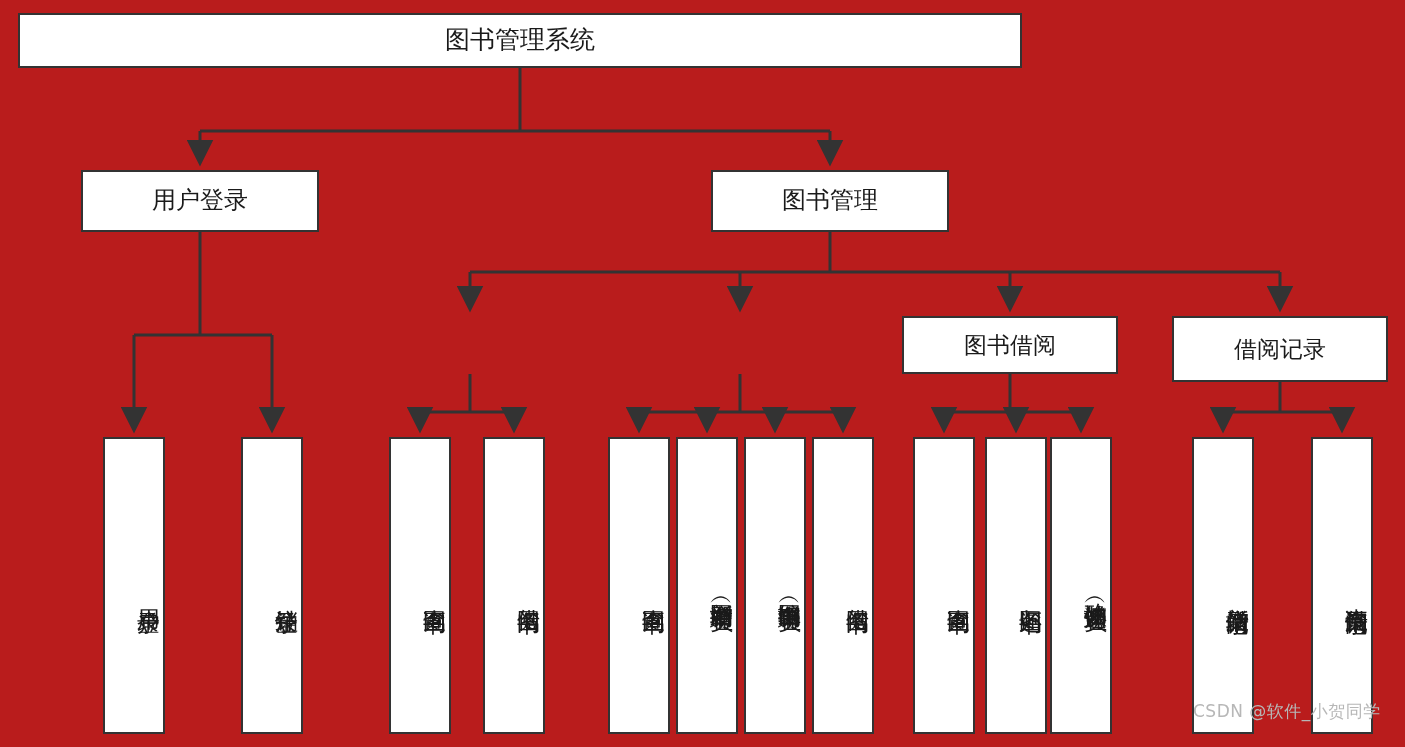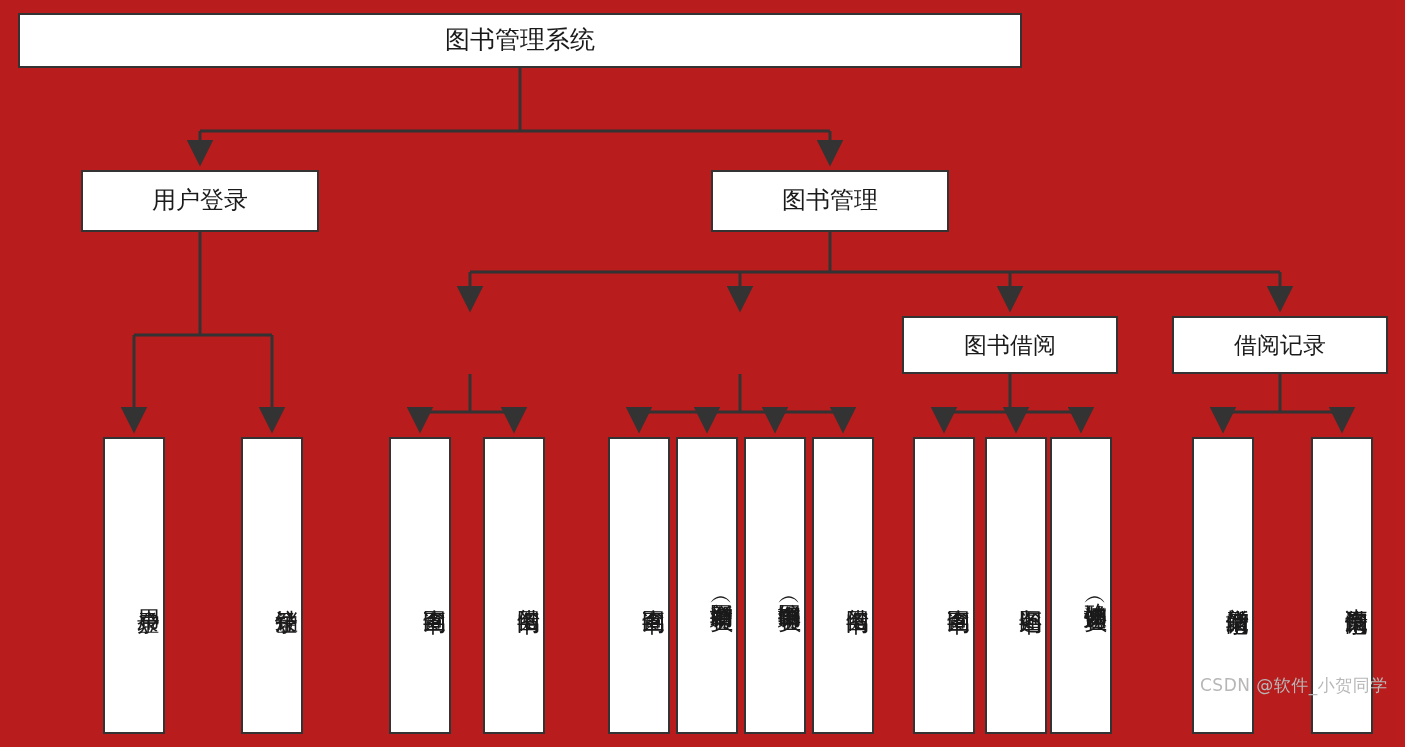--- a/index.html
+++ b/index.html
@@ -121,31 +121,31 @@
       <path d="M 1342 412 L 1342 429" marker-end="url(#arrow)"></path>
     </g>
   </svg>
 
   <div class="node root" id="node-root" style="left: 18px; top: 13px; width: 1004px; height: 55px;">图书管理系统</div>
 
   <div class="node lvl2" id="node-user-login" style="left: 81px; top: 170px; width: 238px; height: 62px;">用户登录</div>
   <div class="node lvl2" id="node-book-manage" style="left: 711px; top: 170px; width: 238px; height: 62px;">图书管理</div>
 
   <div class="node lvl3" id="node-l3-2" style="left: 902px; top: 316px; width: 216px; height: 58px;">图书借阅</div>
-  <div class="node lvl3" id="node-l3-3" style="left: 1172px; top: 316px; width: 216px; height: 58px; text-align: right;">借阅记录</div>
+  <div class="node lvl3" id="node-l3-3" style="left: 1172px; top: 316px; width: 216px; height: 66px; text-align: right;">借阅记录</div>
 
   <div class="node leaf" id="leaf-0" style="left: 103px; top: 437px; width: 62px; height: 297px;">用户登录</div>
   <div class="node leaf" id="leaf-1" style="left: 241px; top: 437px; width: 62px; height: 297px;">注销登录</div>
   <div class="node leaf" id="leaf-2" style="left: 389px; top: 437px; width: 62px; height: 297px;">查询图书</div>
   <div class="node leaf" id="leaf-3" style="left: 483px; top: 437px; width: 62px; height: 297px;">借阅图书</div>
   <div class="node leaf" id="leaf-4" style="left: 608px; top: 437px; width: 62px; height: 297px;">查询图书</div>
   <div class="node leaf tall" id="leaf-5" style="left: 676px; top: 437px; width: 62px; height: 297px;">新增图书（管理员）</div>
   <div class="node leaf tall" id="leaf-6" style="left: 744px; top: 437px; width: 62px; height: 297px;">编辑图书（管理员）</div>
   <div class="node leaf" id="leaf-7" style="left: 812px; top: 437px; width: 62px; height: 297px;">借阅图书</div>
   <div class="node leaf" id="leaf-8" style="left: 913px; top: 437px; width: 62px; height: 297px;">查询图书</div>
   <div class="node leaf" id="leaf-9" style="left: 985px; top: 437px; width: 62px; height: 297px;">归还图书</div>
   <div class="node leaf tall" id="leaf-10" style="left: 1050px; top: 437px; width: 62px; height: 297px;">确认归还（管理员）</div>
   <div class="node leaf" id="leaf-11" style="left: 1192px; top: 437px; width: 62px; height: 297px;">新增借阅记录</div>
   <div class="node leaf" id="leaf-12" style="left: 1311px; top: 437px; width: 62px; height: 297px;">查询借阅记录</div>
 
-  <div class="watermark" style="left: 1193px; top: 674px; padding-left: 7px;">CSDN @软件_小贺同学</div>
+  <div class="watermark" style="left: 1193px; top: 700px;">CSDN @软件_小贺同学</div>
 
 </div>
 
 </body></html>

